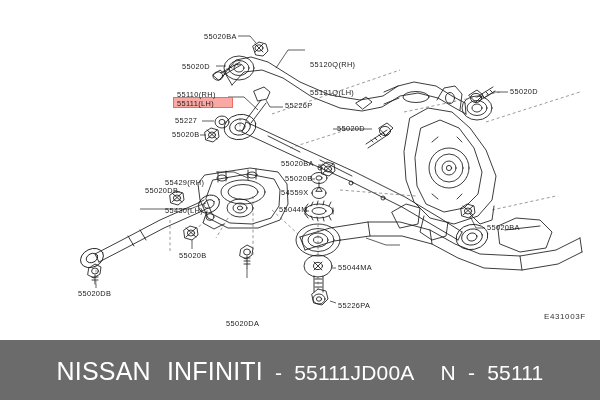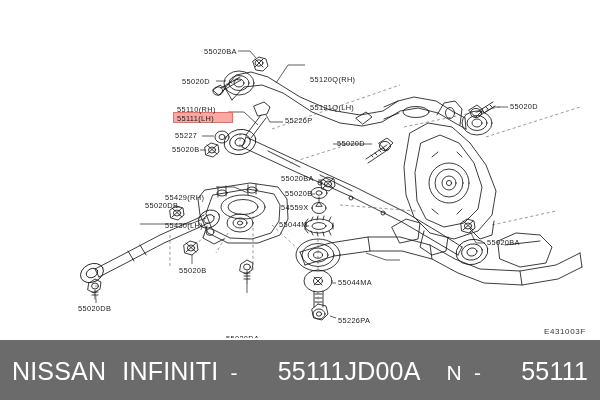--- a/index.html
+++ b/index.html
@@ -13,21 +13,21 @@
     width: 600px;
     height: 400px;
     background: #ffffff;
     overflow: hidden;
     font-family: "Liberation Sans", sans-serif;
   }
 
   
   #diagram-area {
     position: absolute;
-    left: 0; top: 15px;
+    left: 0; top: 0;
     width: 600px; height: 338px;
     background: #ffffff;
   }
   #diagram-svg {
     position: absolute;
     left: 0; top: 0;
     width: 600px; height: 338px;
   }
 
   
@@ -77,21 +77,21 @@
     display: flex;
     align-items: baseline;
     color: #ffffff;
     font-family: "Liberation Sans", sans-serif;
     font-size: 21px;
     letter-spacing: 0.2px;
     white-space: pre;
   }
   #footer-inner .brand { font-size: 25px; }
   #footer-inner .sep { padding: 0 2px; }
-  #footer-inner .partno { font-size: 25px; margin-left: 28px; }
+  #footer-inner .partno { font-size: 21px; }
   #footer-inner .code {
     font-size: 21px;
     padding-left: 26px;
   }
 </style>
 </head>
 <body>
 
 <div id="screen">
 

